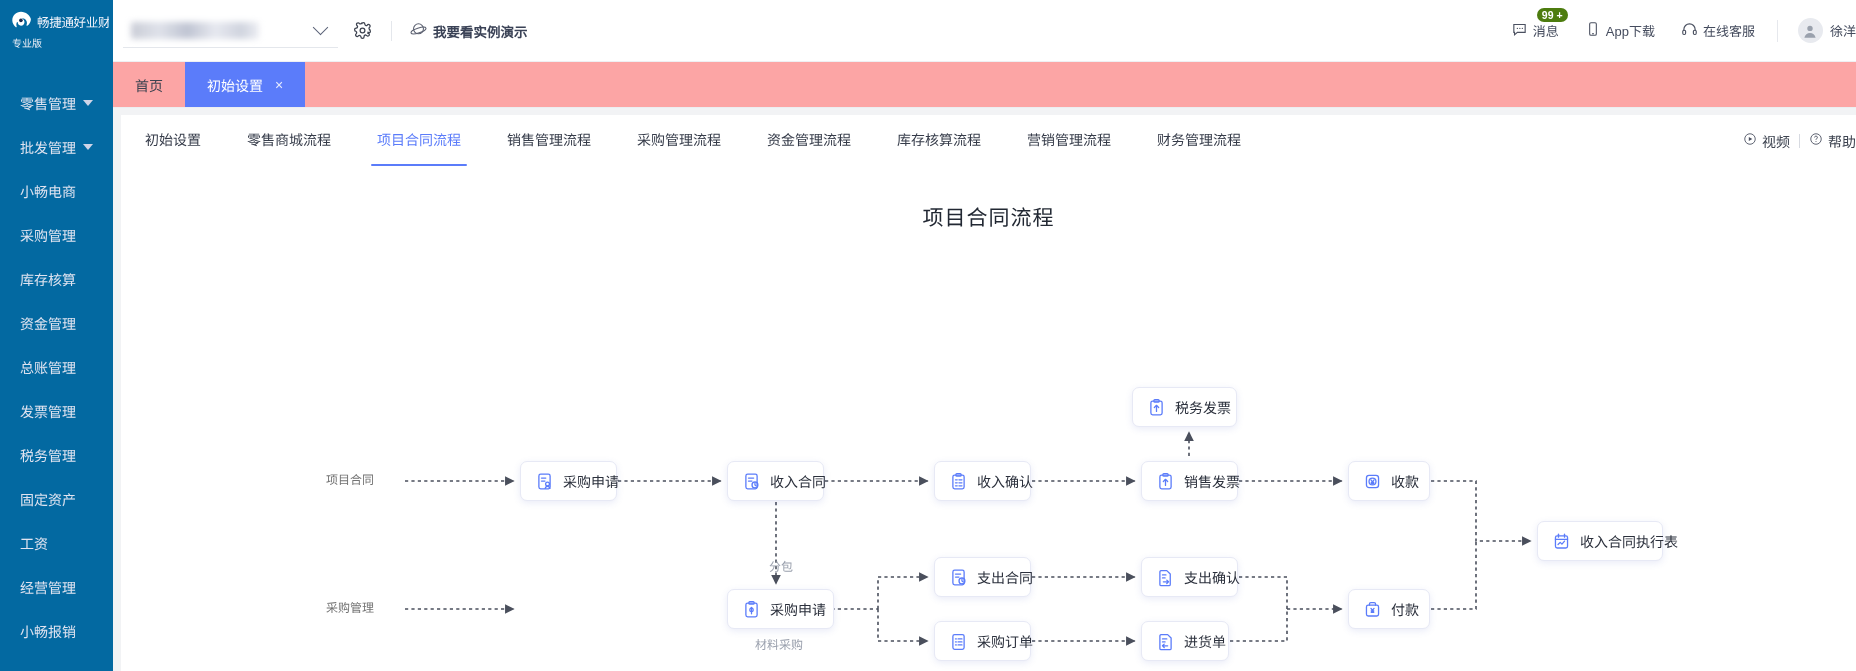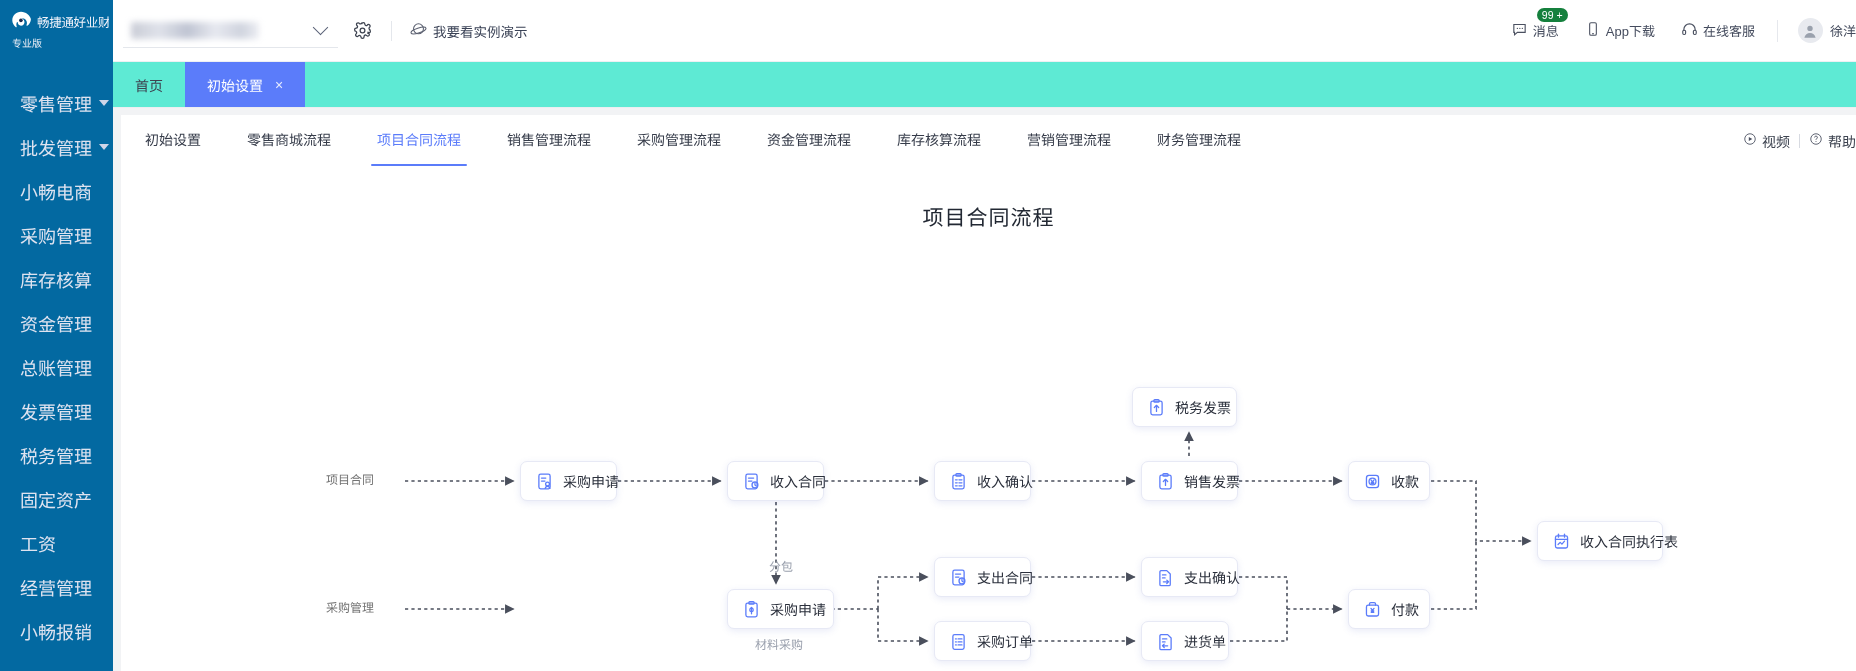--- a/index.html
+++ b/index.html
@@ -36,21 +36,21 @@
   .brand-sub {
     margin-top: 3px; margin-left: 2px;
     font-size: 10px; color: #eef0f8;
   }
   .nav { margin-top: 6px; }
   .nav-item {
     height: 44px;
     display: flex; align-items: center;
     padding-left: 20px;
     color: #dfe3f0;
-    font-size: 18px;
+    font-size: 14px;
     cursor: pointer;
     white-space: nowrap;
   }
   .caret {
     margin-left: 7px;
     width: 0; height: 0;
     border-left: 5px solid transparent;
     border-right: 5px solid transparent;
     border-top: 6px solid #cfd5e8;
   }
@@ -86,53 +86,53 @@
     margin-left: 13px; width: 22px; height: 22px;
     display: flex; align-items: center; justify-content: center;
     cursor: pointer;
   }
   .hdr-divider {
     width: 1px; height: 20px; background: #e4e7ec; margin-left: 18px;
   }
   .demo-link {
     margin-left: 18px;
     display: flex; align-items: center; gap: 6px;
-    font-size: 13.5px; color: #3a4256; cursor: pointer;
+    font-size: 13.5px; color: #3a4256; cursor: pointer; font-weight: bold;
   }
   .hdr-right {
     margin-left: auto; display: flex; align-items: center;
     padding-right: 0px; height: 100%;
   }
   .hdr-act {
     display: flex; align-items: center; gap: 5px;
     margin-left: 26px; font-size: 13px; color: #454c5e;
     cursor: pointer; position: relative;
   }
   .badge {
     position: absolute; left: 26px; top: -13px;
-    background: #15803d; color: #fff;
-    font-size: 10.5px; font-weight: normal;
+    background: #4d7c0f; color: #fff;
+    font-size: 10.5px; font-weight: bold;
     border-radius: 9px; padding: 1px 5px 1.5px 5px;
     line-height: 1.15; white-space: nowrap;
   }
   .hdr-sep { width:1px; height:22px; background:#e6e8ed; margin-left:22px; }
   .avatar {
     width: 25px; height: 25px; border-radius: 50%;
     background: #e8eaef; margin-left: 20px;
     display:flex; align-items:center; justify-content:center;
   }
   .user-name {
     font-size: 13px; color: #454c5e; margin-left: 7px; white-space: nowrap;
   }
 
   
   .wintabs {
     position: absolute; left: 113px; top: 62px;
     width: 1743px; height: 46px;
-    background: #5eead4;
+    background: #fca5a5;
     display: flex; align-items: stretch;
     border-bottom: 1px solid #eceef1;
   }
   .wintab {
     display: flex; align-items: center; justify-content: center;
     padding: 0 22px;
     font-size: 14px; color: #3d4350; cursor: pointer;
   }
   .wintab.active {
     background: #5b7cfa; color: #fff;

